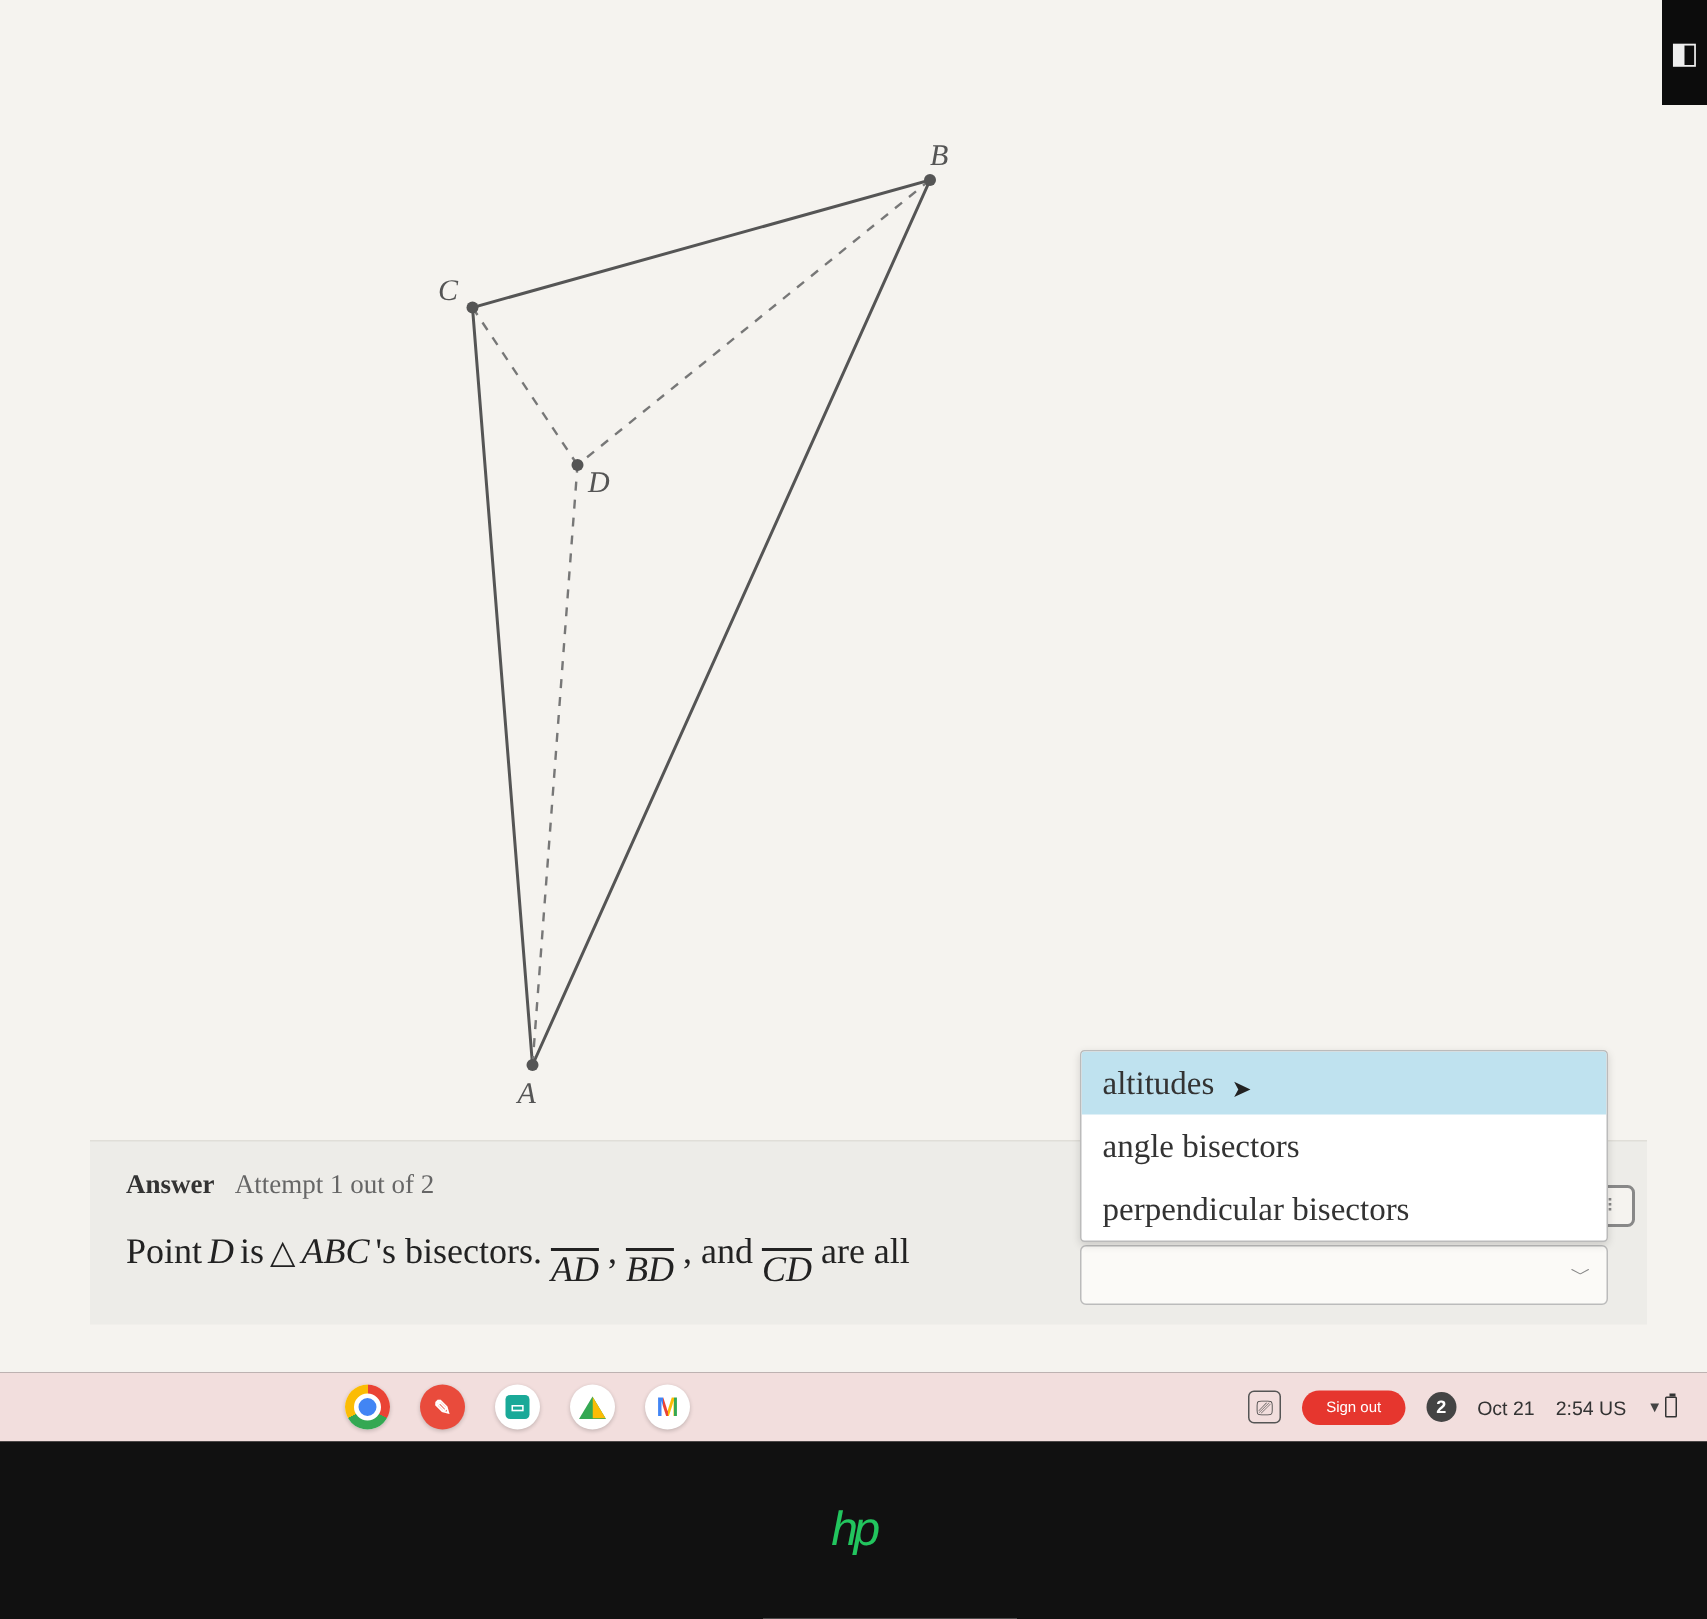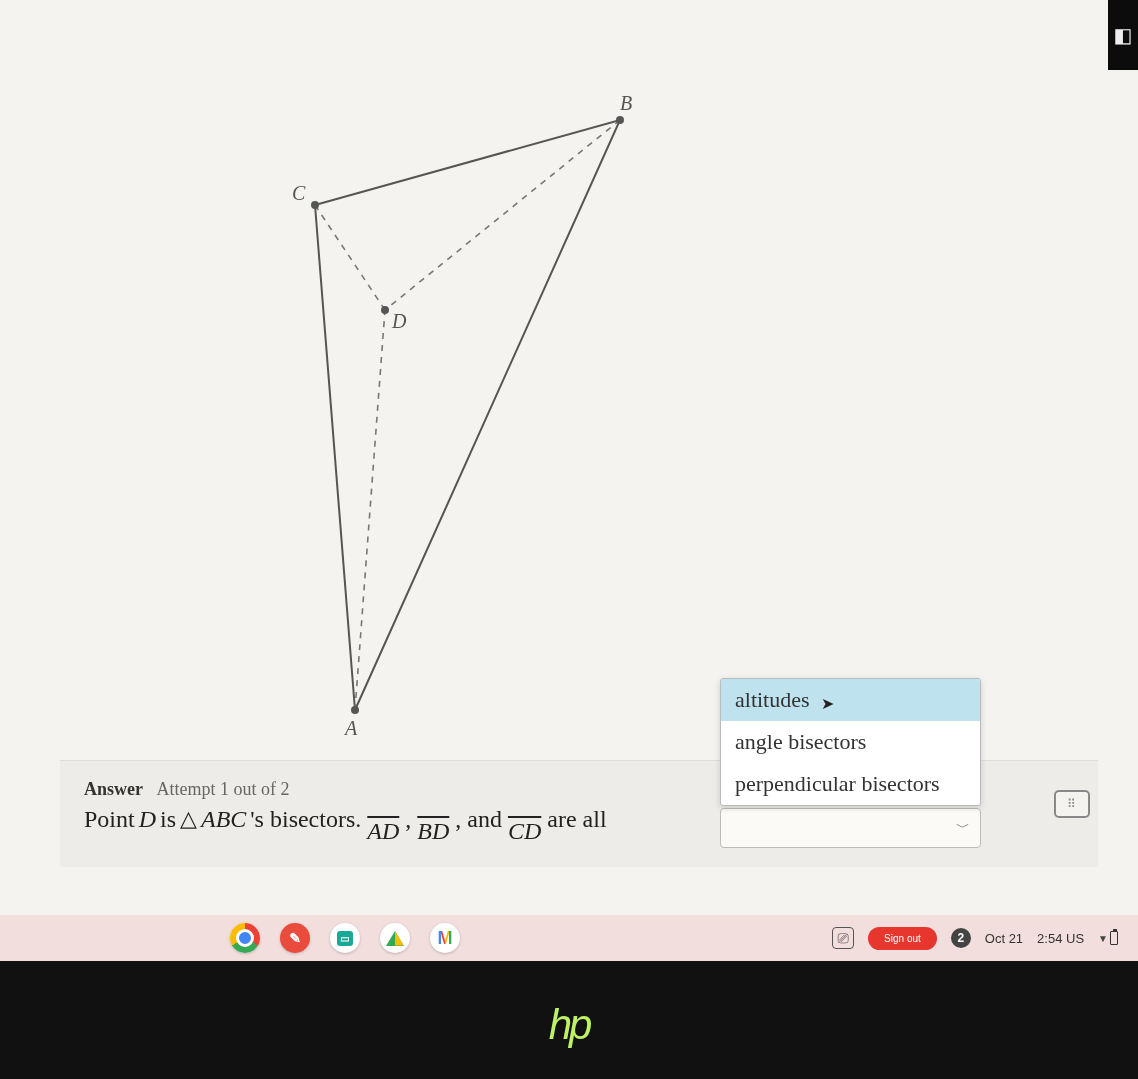--- a/index.html
+++ b/index.html
@@ -26,40 +26,40 @@
 
   .answer-panel {
     position: absolute;
     left: 60px;
     right: 40px;
     top: 760px;
     background: #edece8;
     padding: 18px 24px 10px 24px;
     border-top: 1px solid #e0ded8;
   }
-  .answer-header { font-size: 18px; color: #666; margin-bottom: 6px; }
+  .answer-header { font-size: 18px; color: #666; margin-bottom: 22px; }
   .answer-header b { color: #333; font-weight: bold; margin-right: 10px; }
 
   .question-line {
     font-size: 24px;
     color: #222;
     display: flex;
     align-items: flex-start;
     flex-wrap: wrap;
     gap: 4px;
   }
   .mathit { font-style: italic; }
   .tri { font-size: 22px; }
   .seg { text-decoration: overline; font-style: italic; padding: 12px 2px; }
 
   .dropdown-wrap {
     position: absolute;
-    top: 808px;
+    top: 830px;
     left: 720px;
-    width: 261px;
+    width: 352px;
     z-index: 5;
   }
   .dropdown-field {
     width: 100%;
     height: 40px;
     border: 1px solid #bbb;
     background: #fbfaf7;
     border-radius: 4px;
     display: flex;
     align-items: center;
@@ -190,22 +190,22 @@
     position: absolute;
     top: 961px; left:0; right:0; bottom:0;
     background: #111;
     display:flex; align-items:flex-start; justify-content:center;
     padding-top: 40px;
   }
   .hp-logo {
     font-family: Arial, sans-serif;
     font-style: italic;
     font-weight: 300;
-    font-size: 42px;
-    color: #bef264;
+    font-size: 32px;
+    color: #22c55e;
     letter-spacing: -3px;
   }
 
   .top-right-corner {
     position:absolute; top:0; right:0; width:30px; height:70px;
     background:#0c0c0c;
     display:flex;align-items:center;justify-content:center;color:#eee;font-size:20px;
   }
 </style>
 </head>

